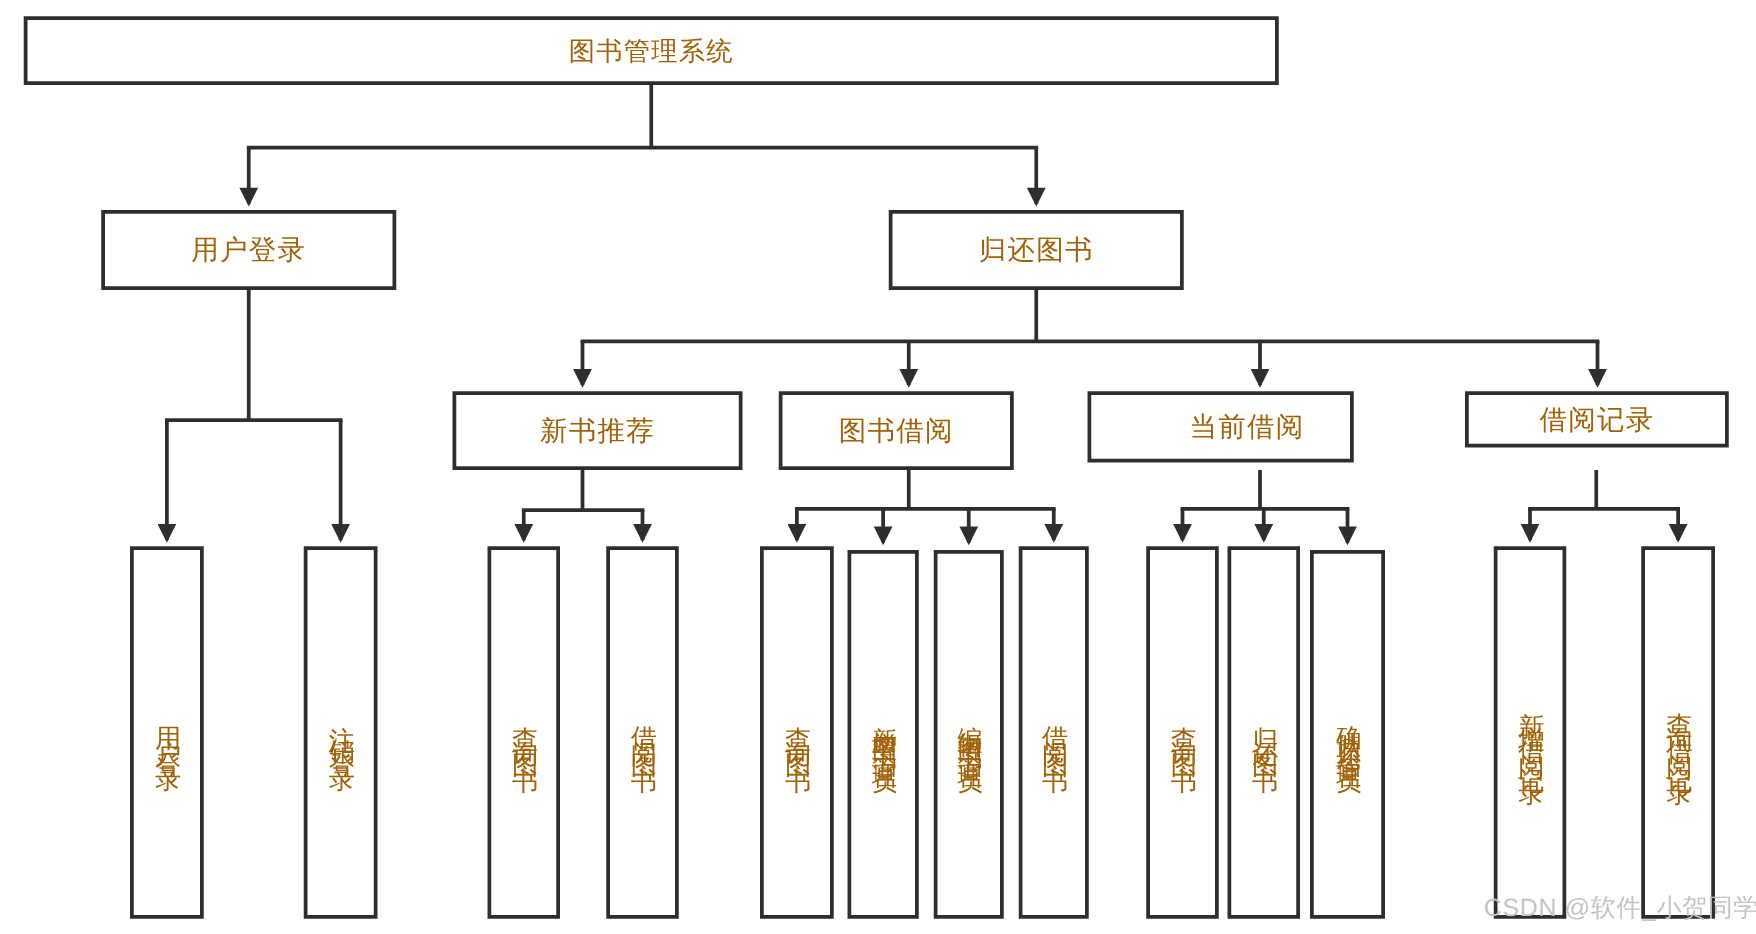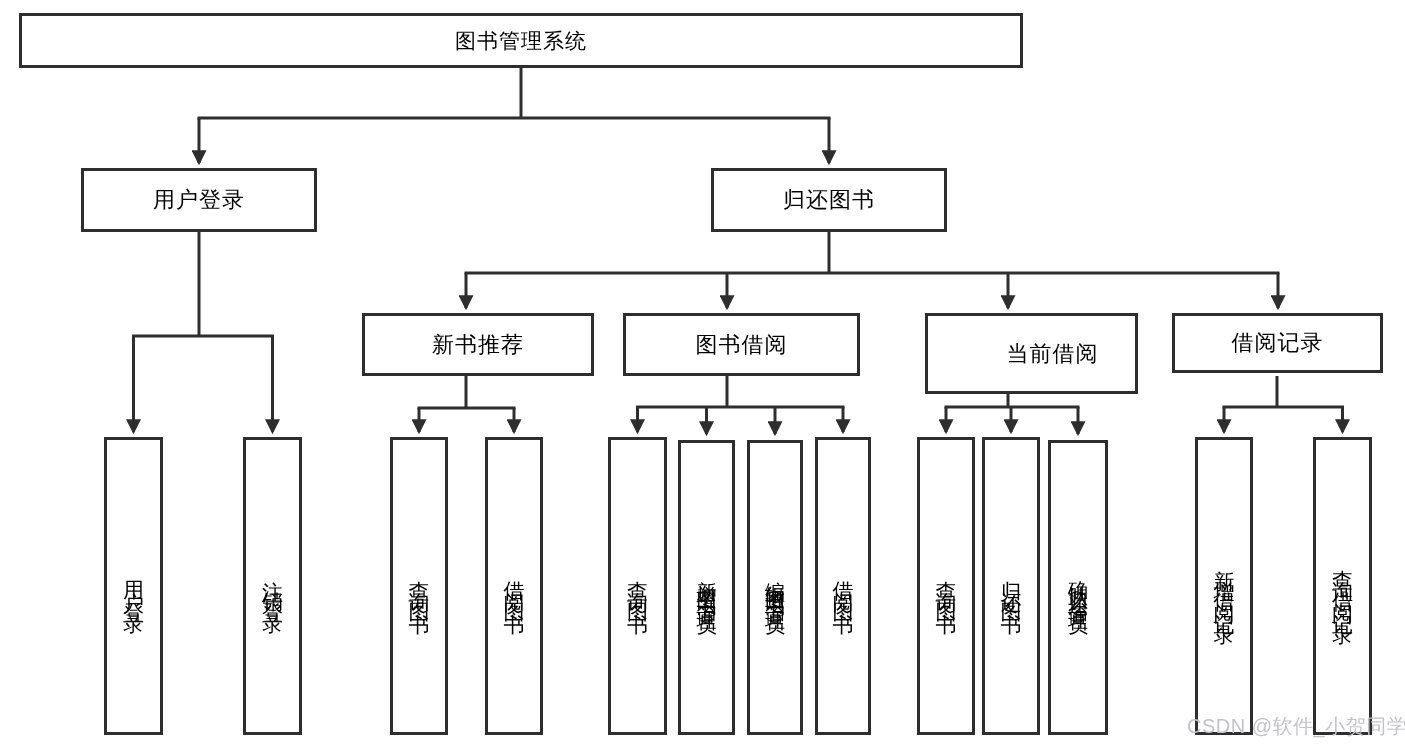--- a/index.html
+++ b/index.html
@@ -22,21 +22,21 @@
     z-index: 1;
   }
   .node {
     position: absolute;
     box-sizing: border-box;
     border: 3px solid #2e2e2e;
     background: #ffffff;
     display: flex;
     align-items: center;
     justify-content: center;
-    color: #000000;
+    color: #a16207;
     z-index: 2;
   }
   .hbox .lbl {
     font-size: 22px;
     letter-spacing: 1px;
     white-space: nowrap;
   }
   .root-box .lbl {
     font-size: 21px;
   }
@@ -125,27 +125,27 @@
   <div class="node hbox" style="left:81px; top:168px; width:236px; height:64px;">
     <span class="lbl">用户登录</span>
   </div>
   <div class="node hbox" style="left:711px; top:168px; width:236px; height:64px;">
     <span class="lbl">归还图书</span>
   </div>
 
   <div class="node hbox" style="left:362px; top:313px; width:232px; height:63px;">
     <span class="lbl">新书推荐</span>
   </div>
-  <div class="node hbox" style="left:623px; top:313px; width:237px; height:63px;">
+  <div class="node hbox" style="left:623px; top:313px; width:188px; height:63px;">
     <span class="lbl">图书借阅</span>
   </div>
-  <div class="node hbox" style="left:925px; top:313px; width:213px; height:81px;padding-left:42px;">
+  <div class="node hbox" style="left:870px; top:313px; width:213px; height:57px;padding-left:42px;">
     <span class="lbl">当前借阅</span>
   </div>
-  <div class="node hbox" style="left:1172px; top:313px; width:211px; height:60px;">
+  <div class="node hbox" style="left:1172px; top:313px; width:211px; height:45px;">
     <span class="lbl">借阅记录</span>
   </div>
 
   <div class="node vbox" style="left:104px; top:437px; width:59px; height:298px;">
     <span class="lbl">用户登录</span>
   </div>
   <div class="node vbox" style="left:243px; top:437px; width:59px; height:298px;">
     <span class="lbl">注销登录</span>
   </div>
 

